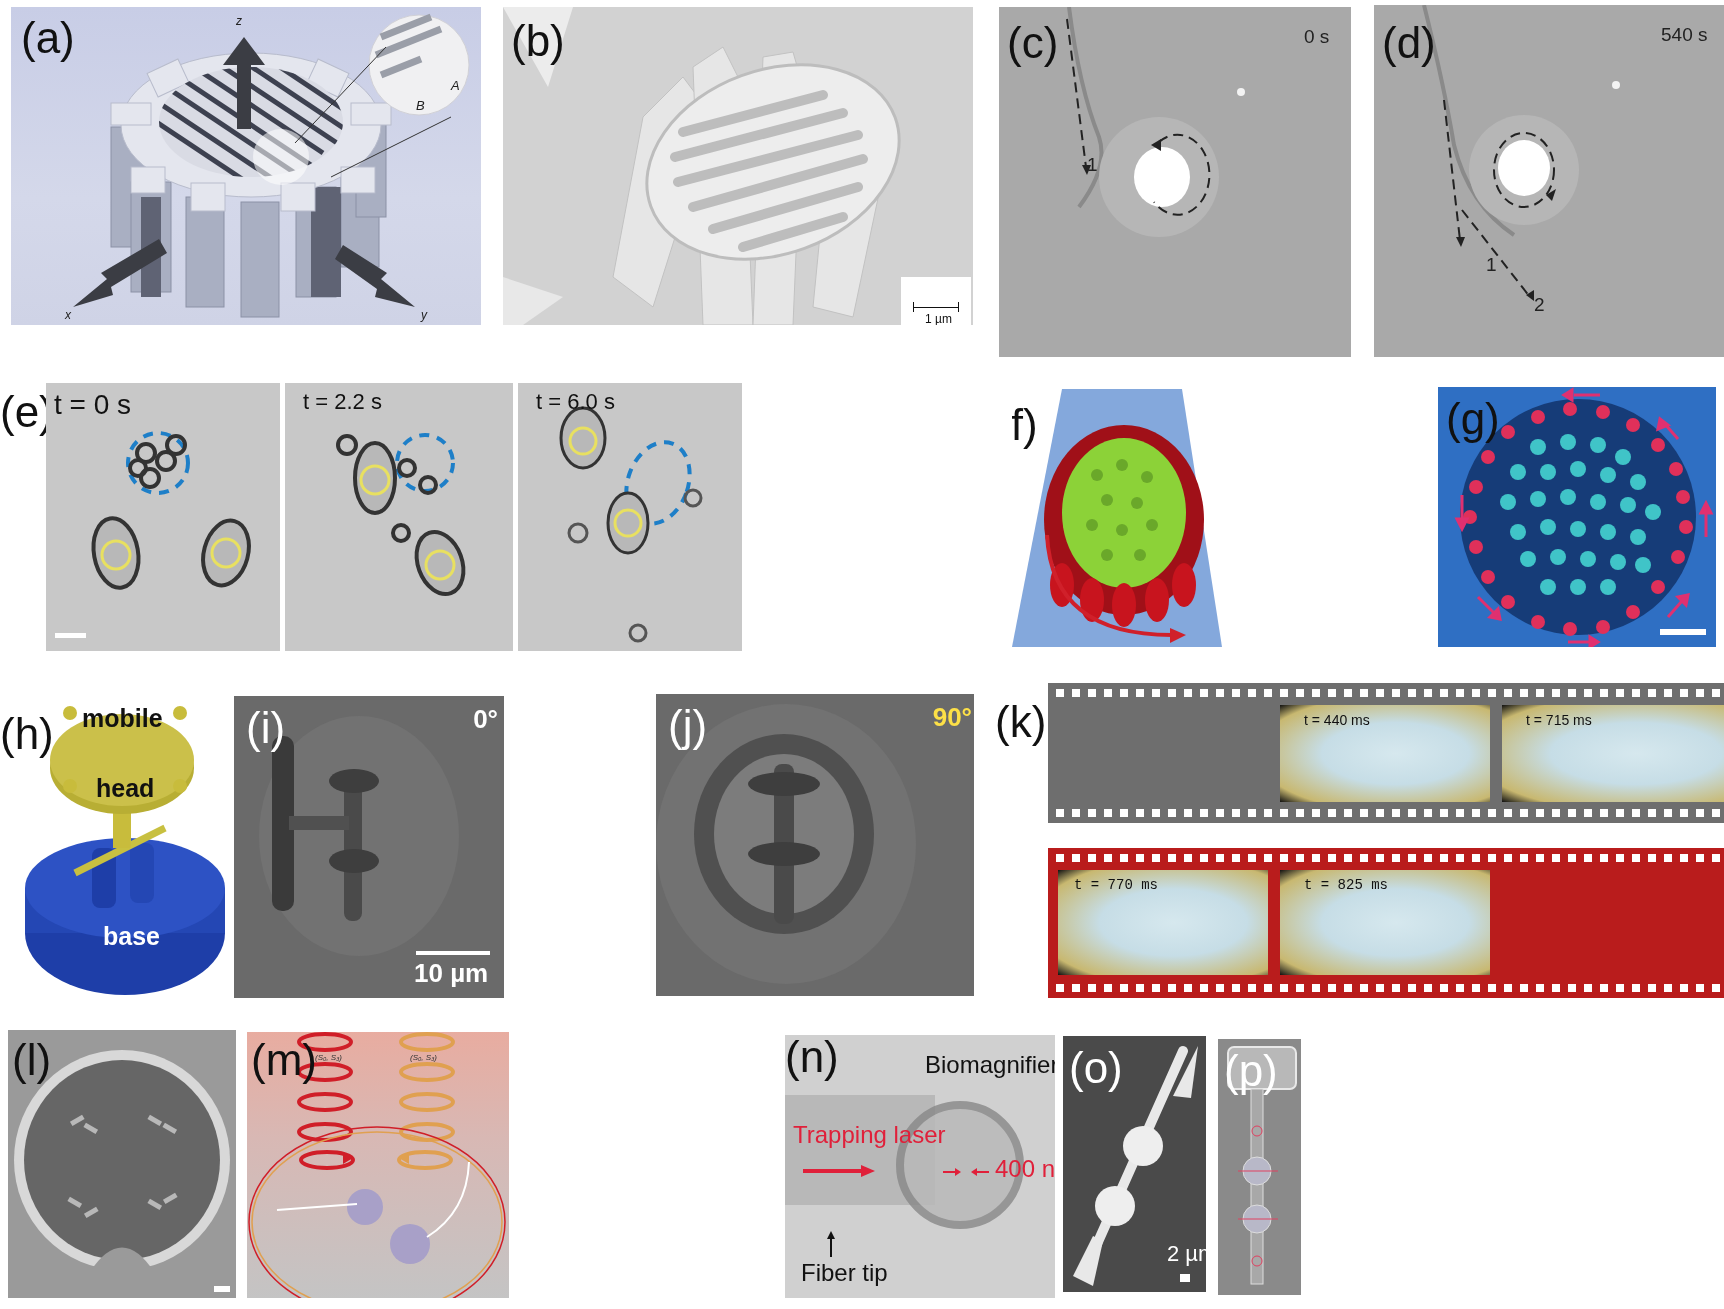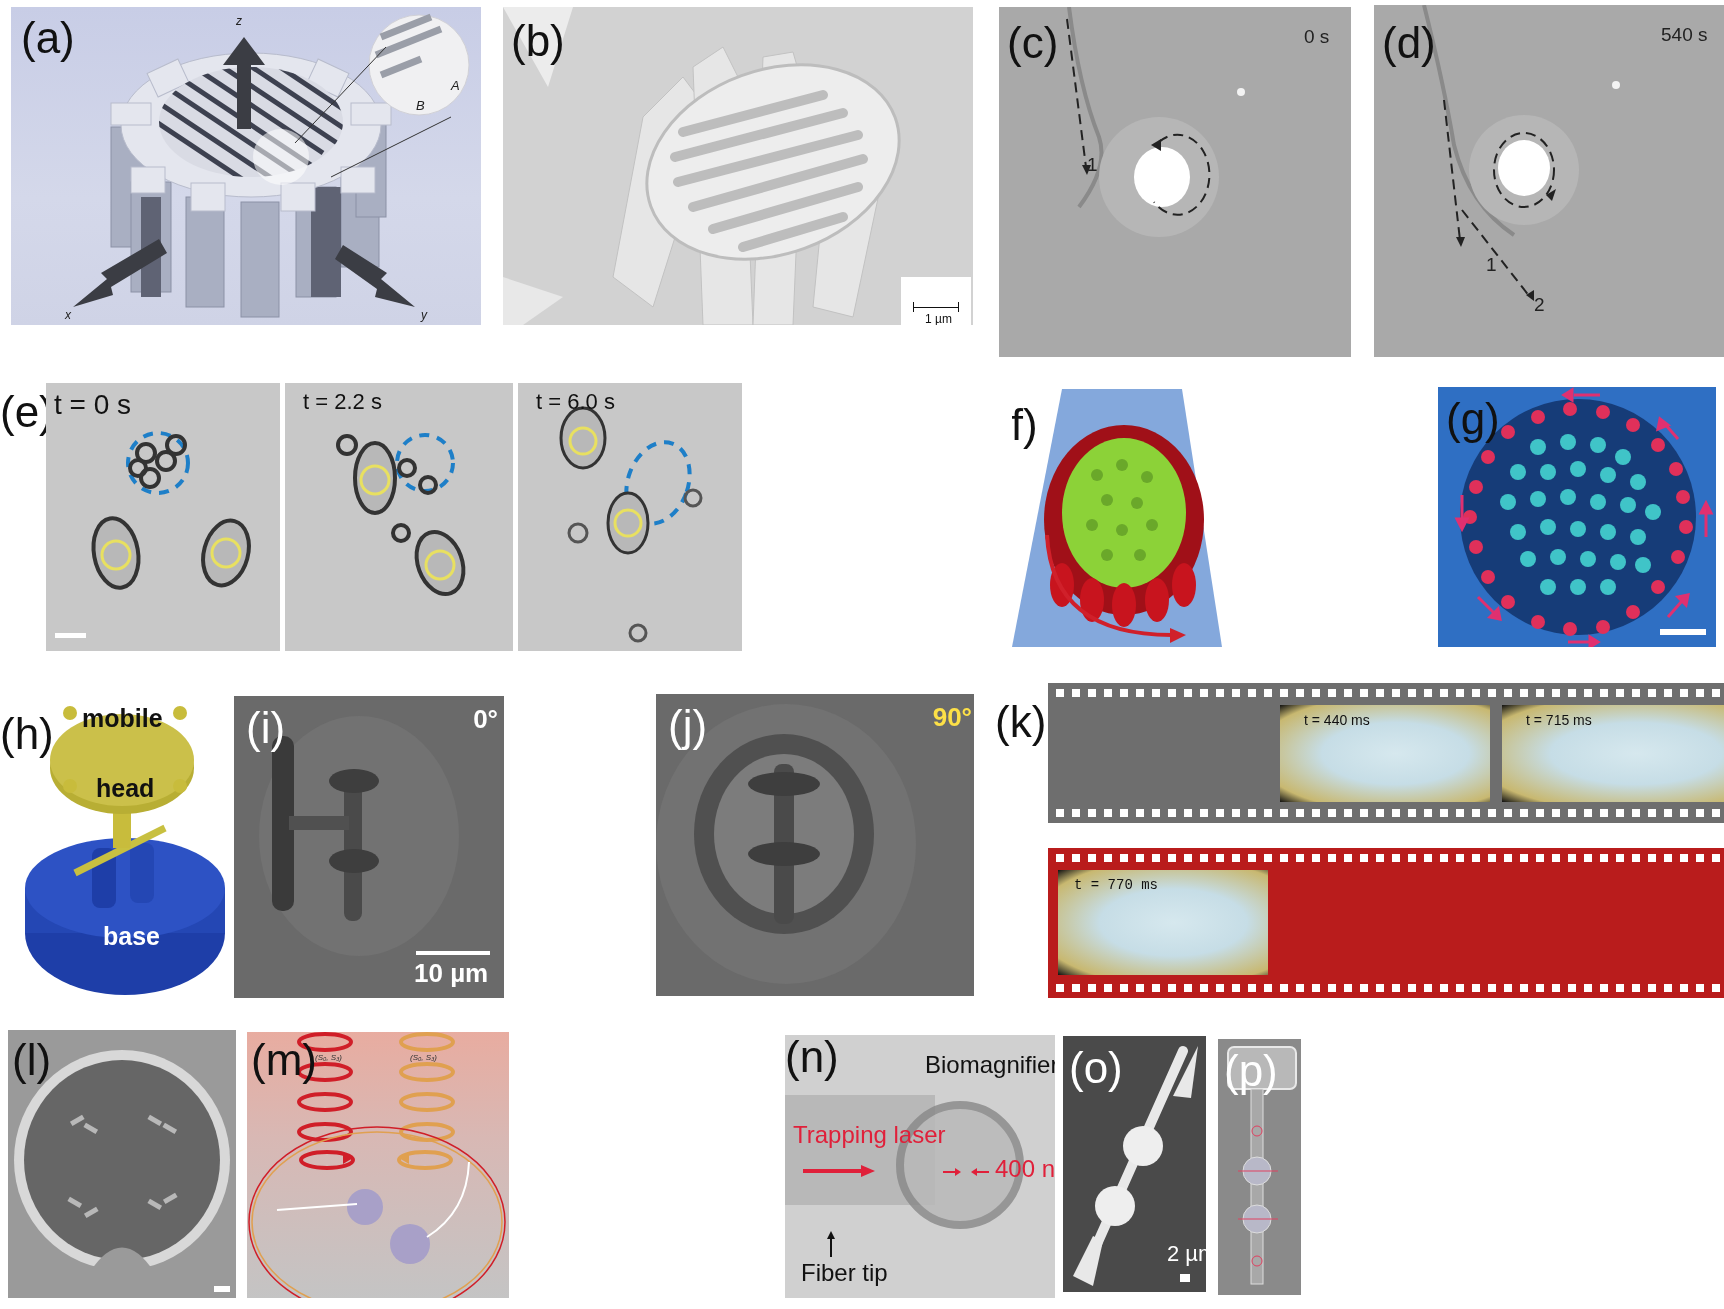--- a/index.html
+++ b/index.html
@@ -374,20 +374,23 @@
   <div style="position:absolute;left:454px;top:22px;width:244px;height:97px;background:radial-gradient(ellipse at 55% 50%,#d6e8ee 0%,#c6dde6 45%,#c8b870 85%,#111 100%);">
     <div class="note" style="left:24px;top:8px;font-size:14px;color:#111;">t = 715 ms</div>
   </div>
 </div>
 <div class="panel" style="left:1048px;top:848px;width:676px;height:150px;background:#b91c1c;font-family:Liberation Mono, monospace;">
   <div style="position:absolute;left:8px;top:6px;right:0;height:8px;background:repeating-linear-gradient(90deg,#fff 0 8px,transparent 8px 16px);"></div>
   <div style="position:absolute;left:8px;bottom:6px;right:0;height:8px;background:repeating-linear-gradient(90deg,#fff 0 8px,transparent 8px 16px);"></div>
   <div style="position:absolute;left:10px;top:22px;width:210px;height:105px;background:radial-gradient(ellipse at 55% 50%,#d6e8ee 0%,#c6dde6 45%,#c8b870 85%,#111 100%);">
     <div class="note" style="left:16px;top:8px;font-size:14px;color:#111;">t = 770 ms</div>
   </div>
+  <div style="position:absolute;left:232px;top:22px;width:210px;height:105px;background:radial-gradient(ellipse at 55% 50%,#d6e8ee 0%,#c6dde6 45%,#c8b870 85%,#111 100%);">
+    <div class="note" style="left:24px;top:8px;font-size:14px;color:#111;">t = 825 ms</div>
+  </div>
 </div>
 
 <div class="panel" style="left:8px;top:1030px;width:228px;height:268px;background:#9a9a9a;">
   <svg width="228" height="268" viewBox="0 0 228 268">
     <ellipse cx="114" cy="130" rx="108" ry="110" fill="#d8d8d8"></ellipse>
     <ellipse cx="114" cy="130" rx="98" ry="100" fill="#666"></ellipse>
     <path d="M80,245 Q114,190 148,245 Z" fill="#9a9a9a"></path>
     <g fill="#b8b8b8">
       <rect x="62" y="88" width="14" height="5" transform="rotate(-30 69 90)"></rect>
         <rect x="76" y="96" width="14" height="5" transform="rotate(30 83 98)"></rect>

